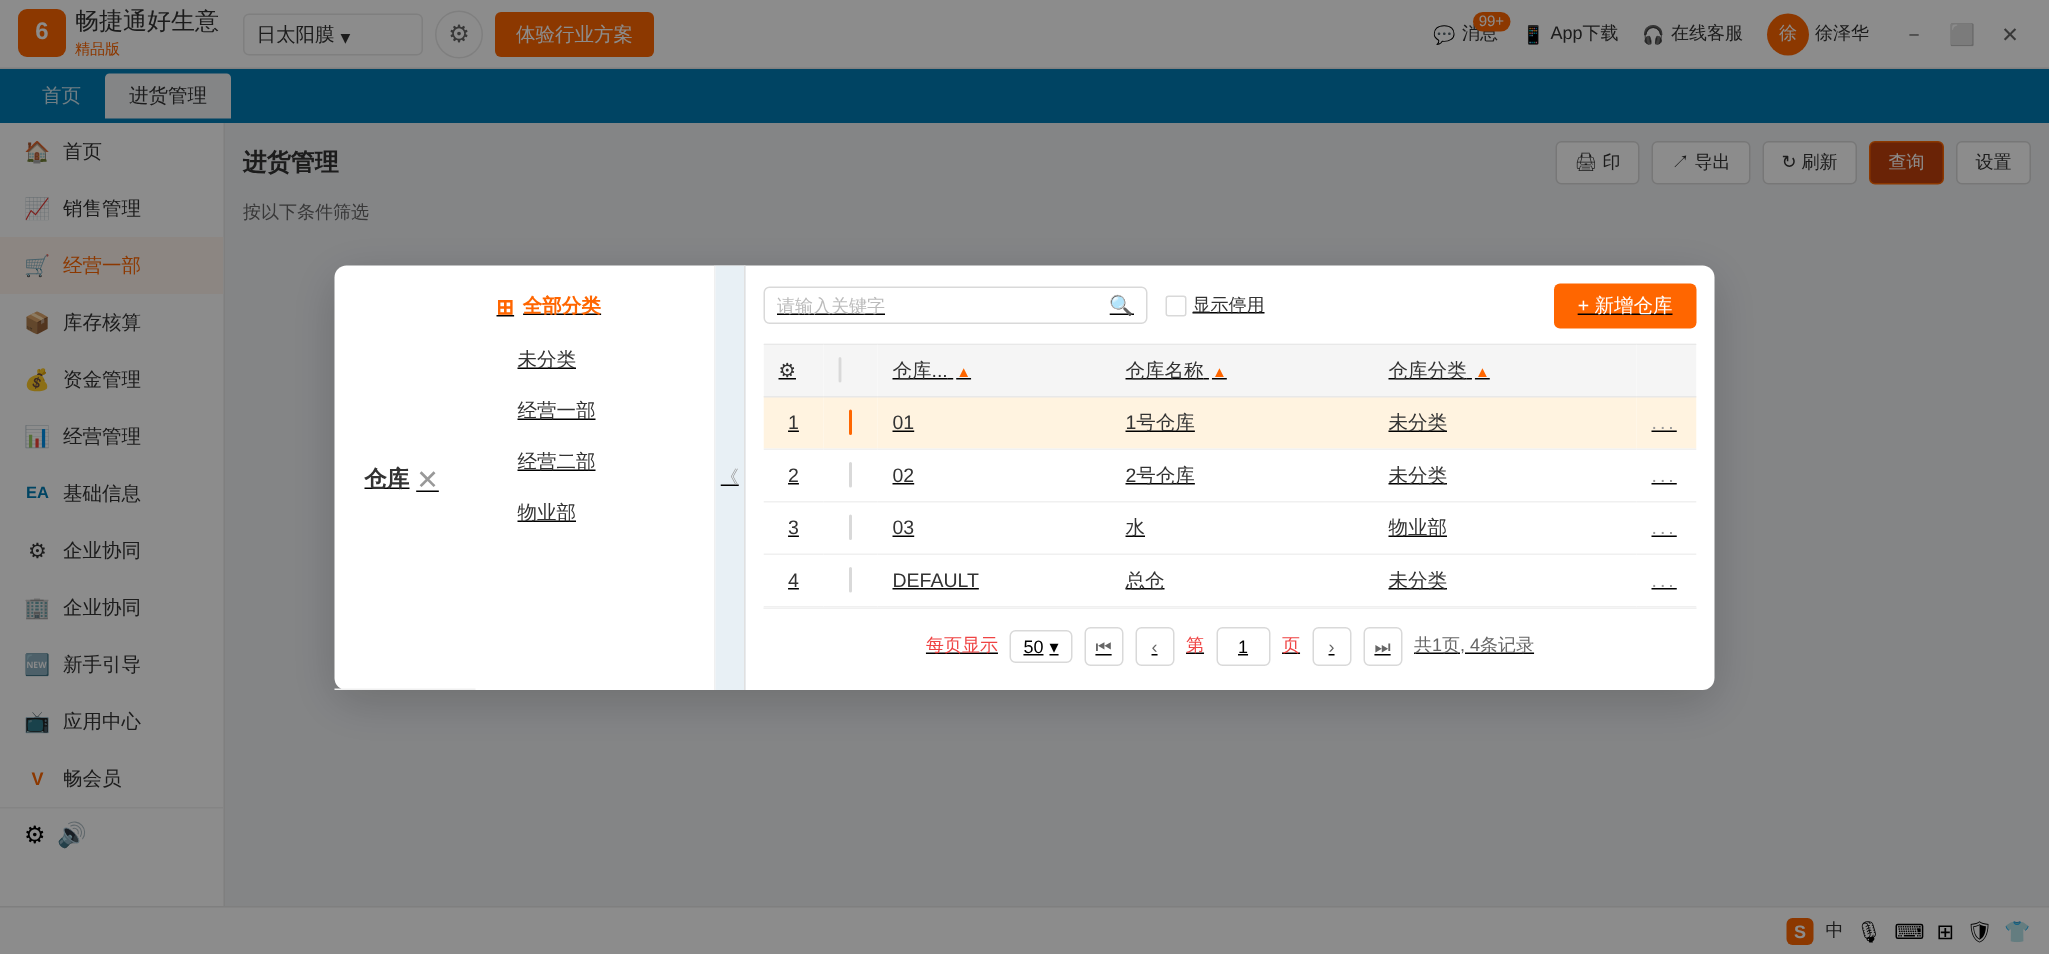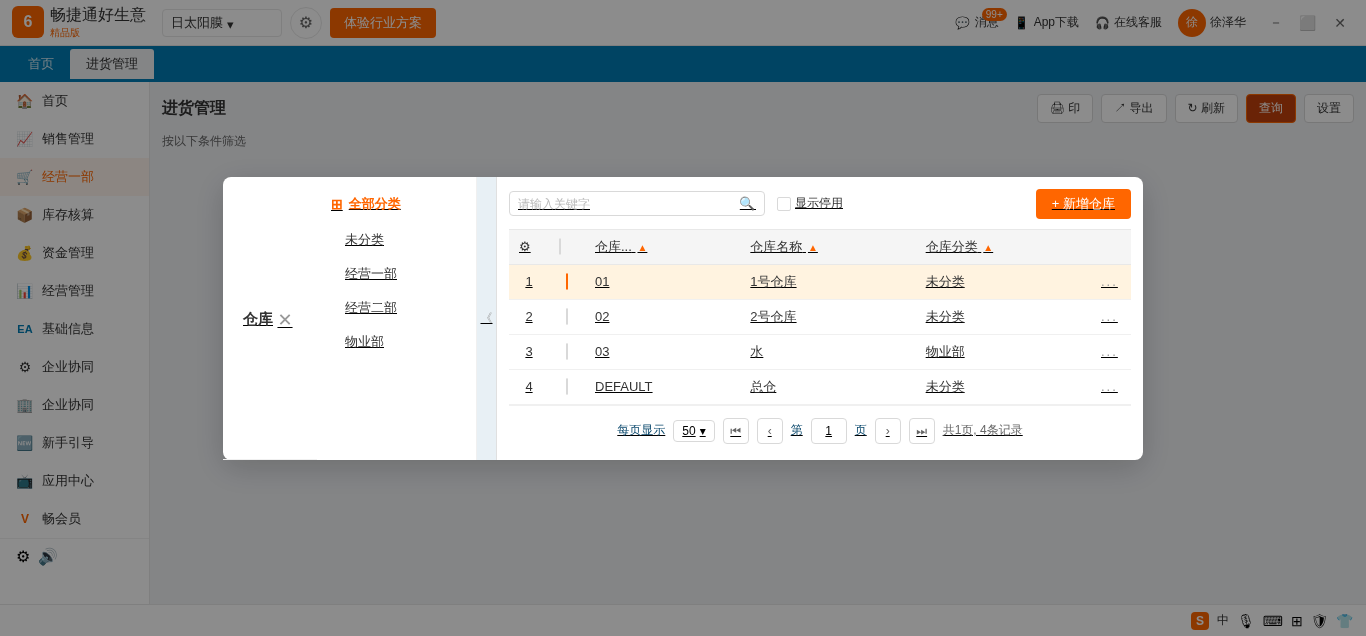--- a/index.html
+++ b/index.html
@@ -279,21 +279,21 @@
       background: #fff; display: flex; align-items: center; justify-content: center;
       cursor: pointer; color: #666; font-size: 12px;
     }
     .page-btn:disabled { color: #ccc; cursor: not-allowed; }
     .page-input {
       width: 36px; height: 26px;
       border: 1px solid #d9d9d9; border-radius: 4px;
       text-align: center; font-size: 12px; outline: none;
     }
     .page-info { font-size: 12px; color: #666; }
-    .page-label { font-size: 12px; color: #0c4a6e; }
+    .page-label { font-size: 12px; color: #ef4444; }
 
     
     .modal-footer {
       display: flex; align-items: center; justify-content: flex-end;
       padding: 12px 20px;
       border-top: 1px solid #f0f0f0;
       gap: 10px;
     }
     .cancel-btn {
       padding: 7px 24px; border: 1px solid #d9d9d9;

